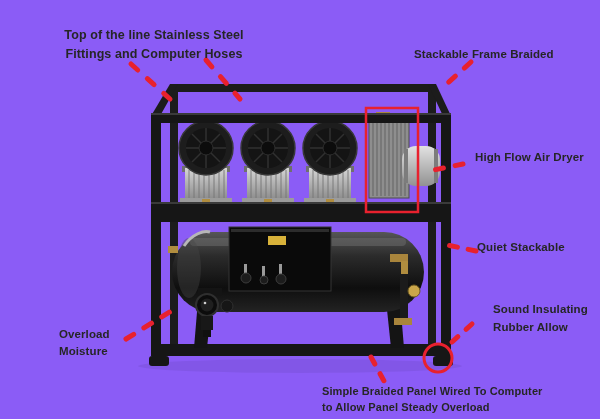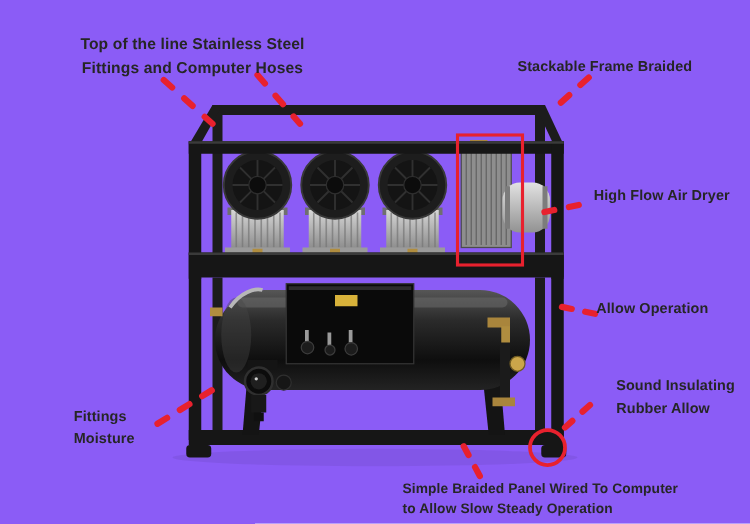--- a/index.html
+++ b/index.html
@@ -196,30 +196,30 @@
 
   <div class="label lbl-fittings">
     <span class="ln">Top of the line Stainless Steel</span>
     <span class="ln">Fittings and Computer Hoses</span>
   </div>
 
   <div class="label lbl-stackable">Stackable Frame Braided</div>
 
   <div class="label lbl-airdryer">High Flow Air Dryer</div>
 
-  <div class="label lbl-quiet">Allow Operation</div>
+  <div class="label lbl-quiet">Quiet Stackable</div>
 
   <div class="label lbl-feet">
     <span class="ln">Sound Insulating</span>
     <span class="ln">Rubber Allow</span>
   </div>
 
   <div class="label lbl-moisture">
-    <span class="ln">Fittings</span>
+    <span class="ln">Overload</span>
     <span class="ln">Moisture</span>
   </div>
 
   <div class="label lbl-panel">
     <span class="ln">Simple Braided Panel Wired To Computer</span>
-    <span class="ln">to Allow Slow Steady Operation</span>
+    <span class="ln">to Allow Panel Steady Overload</span>
   </div>
 
 </div>
 
 </body></html>

